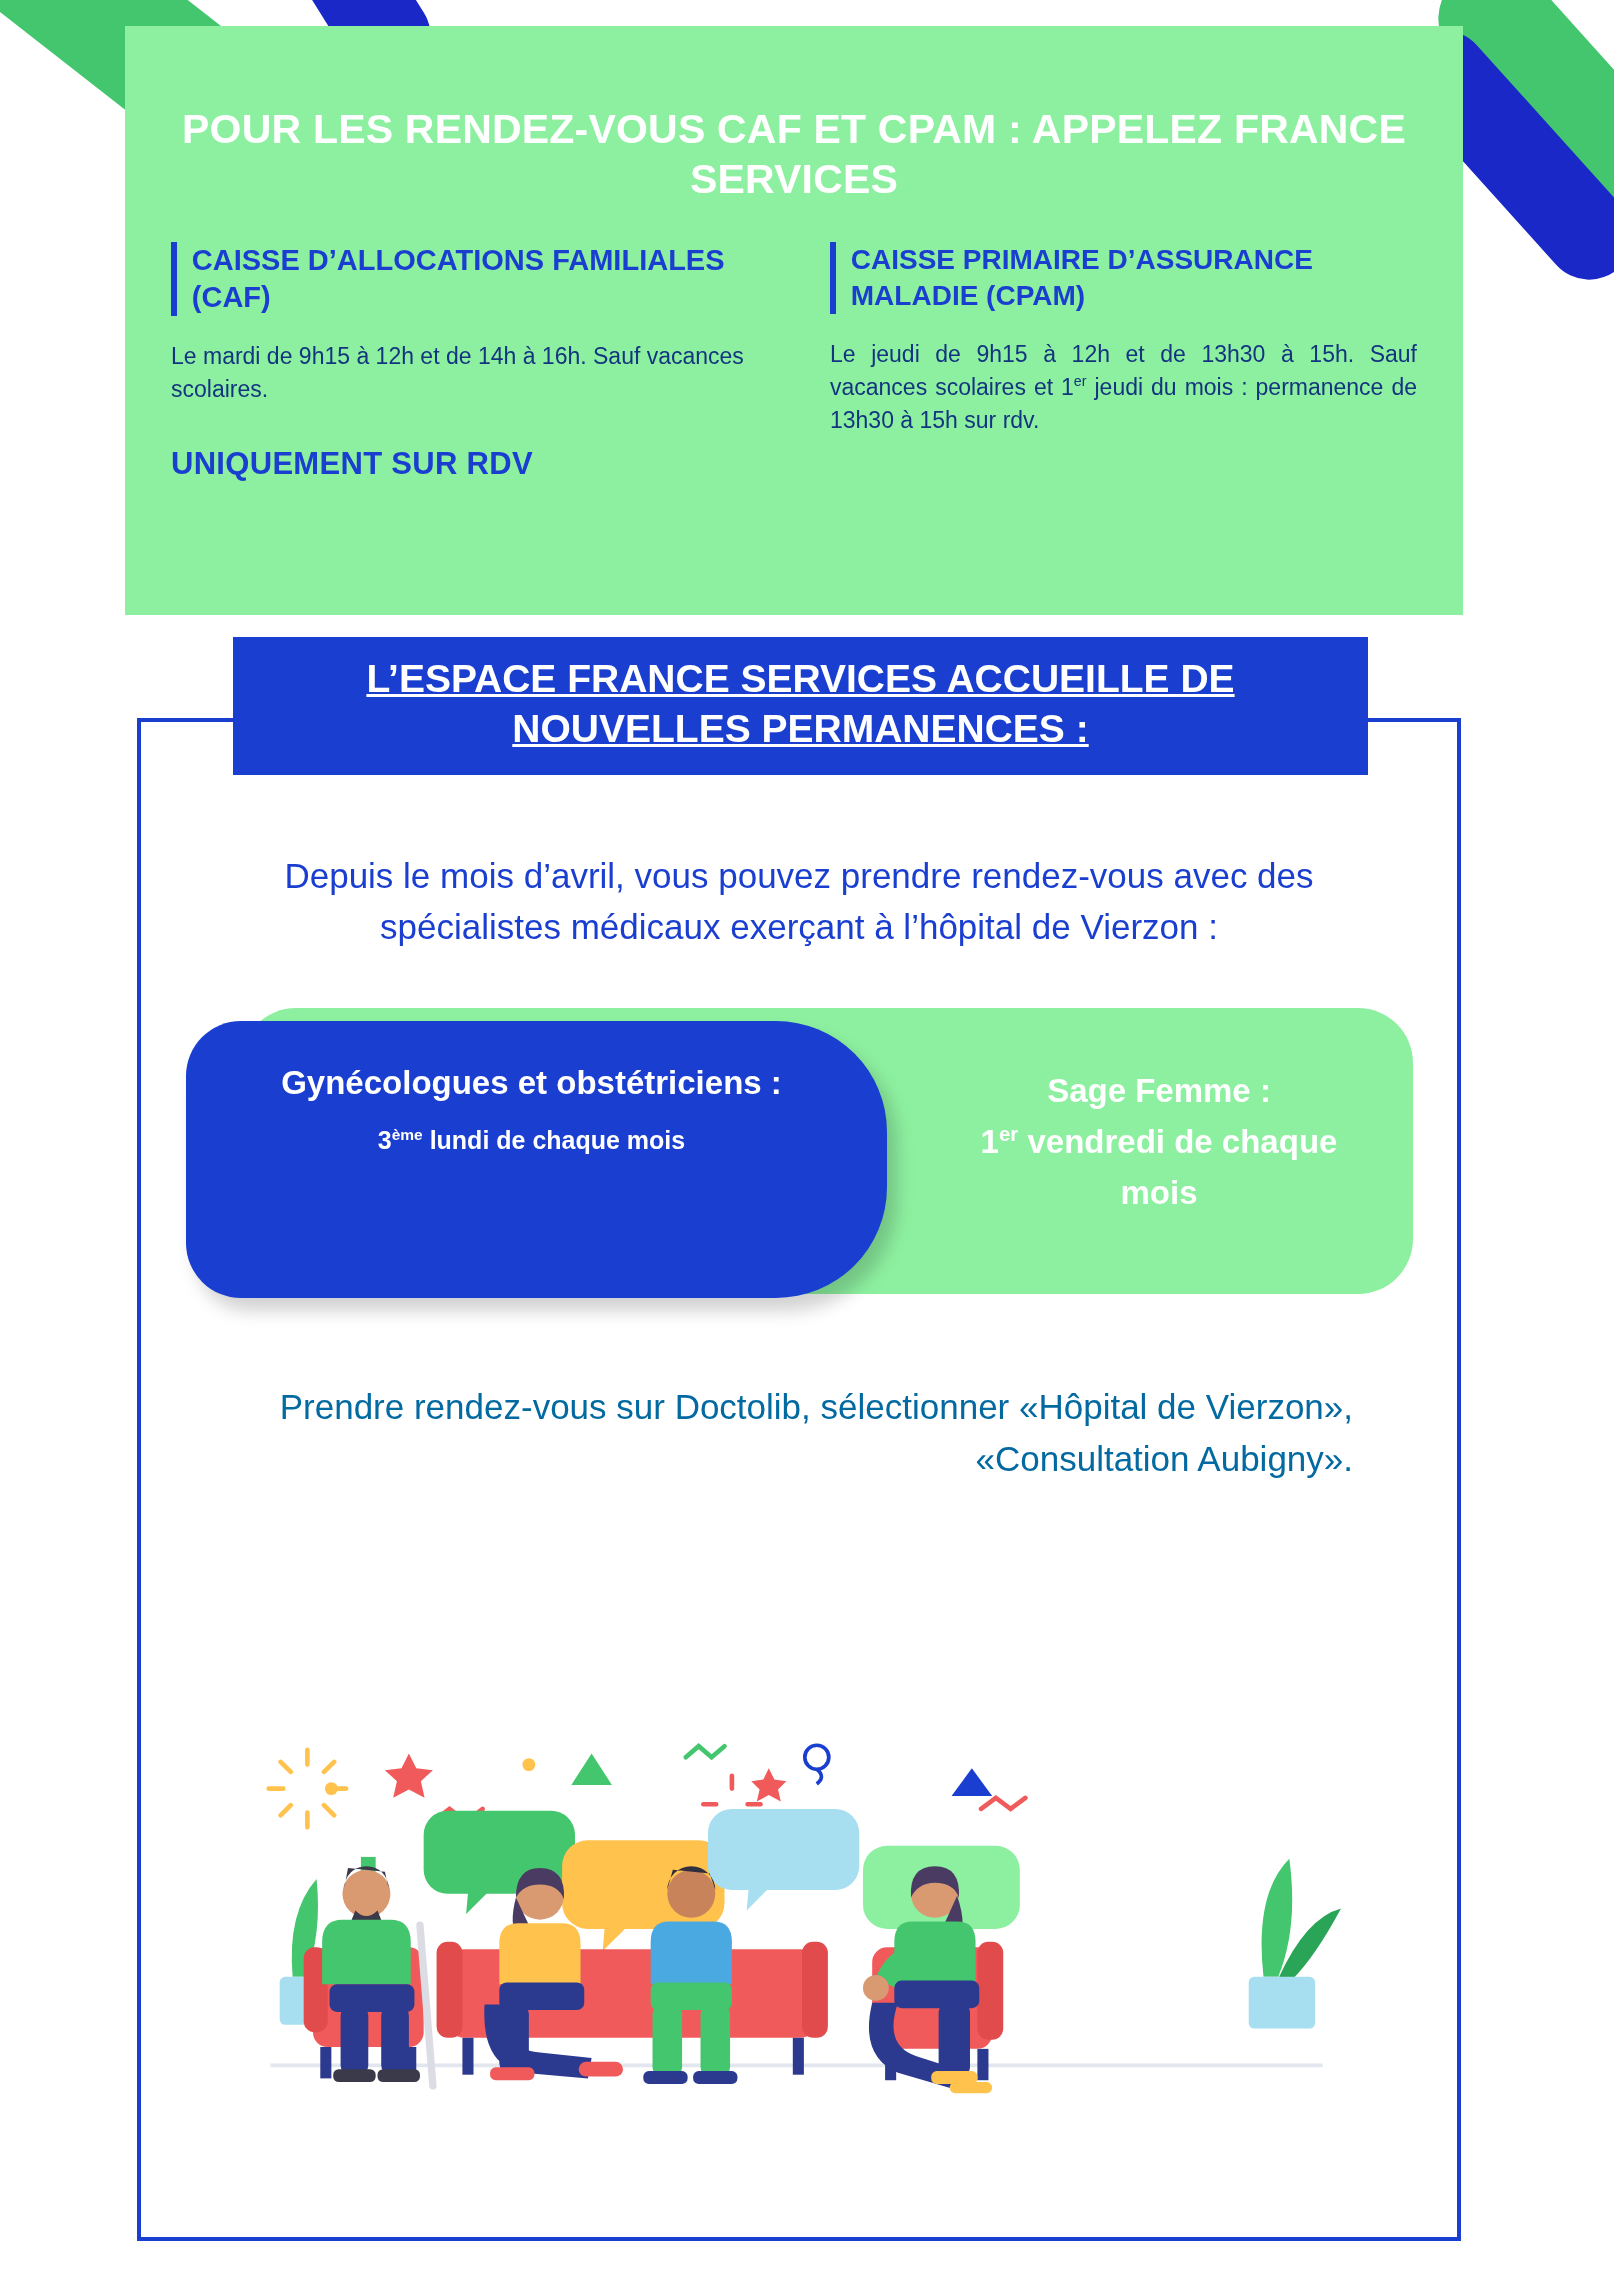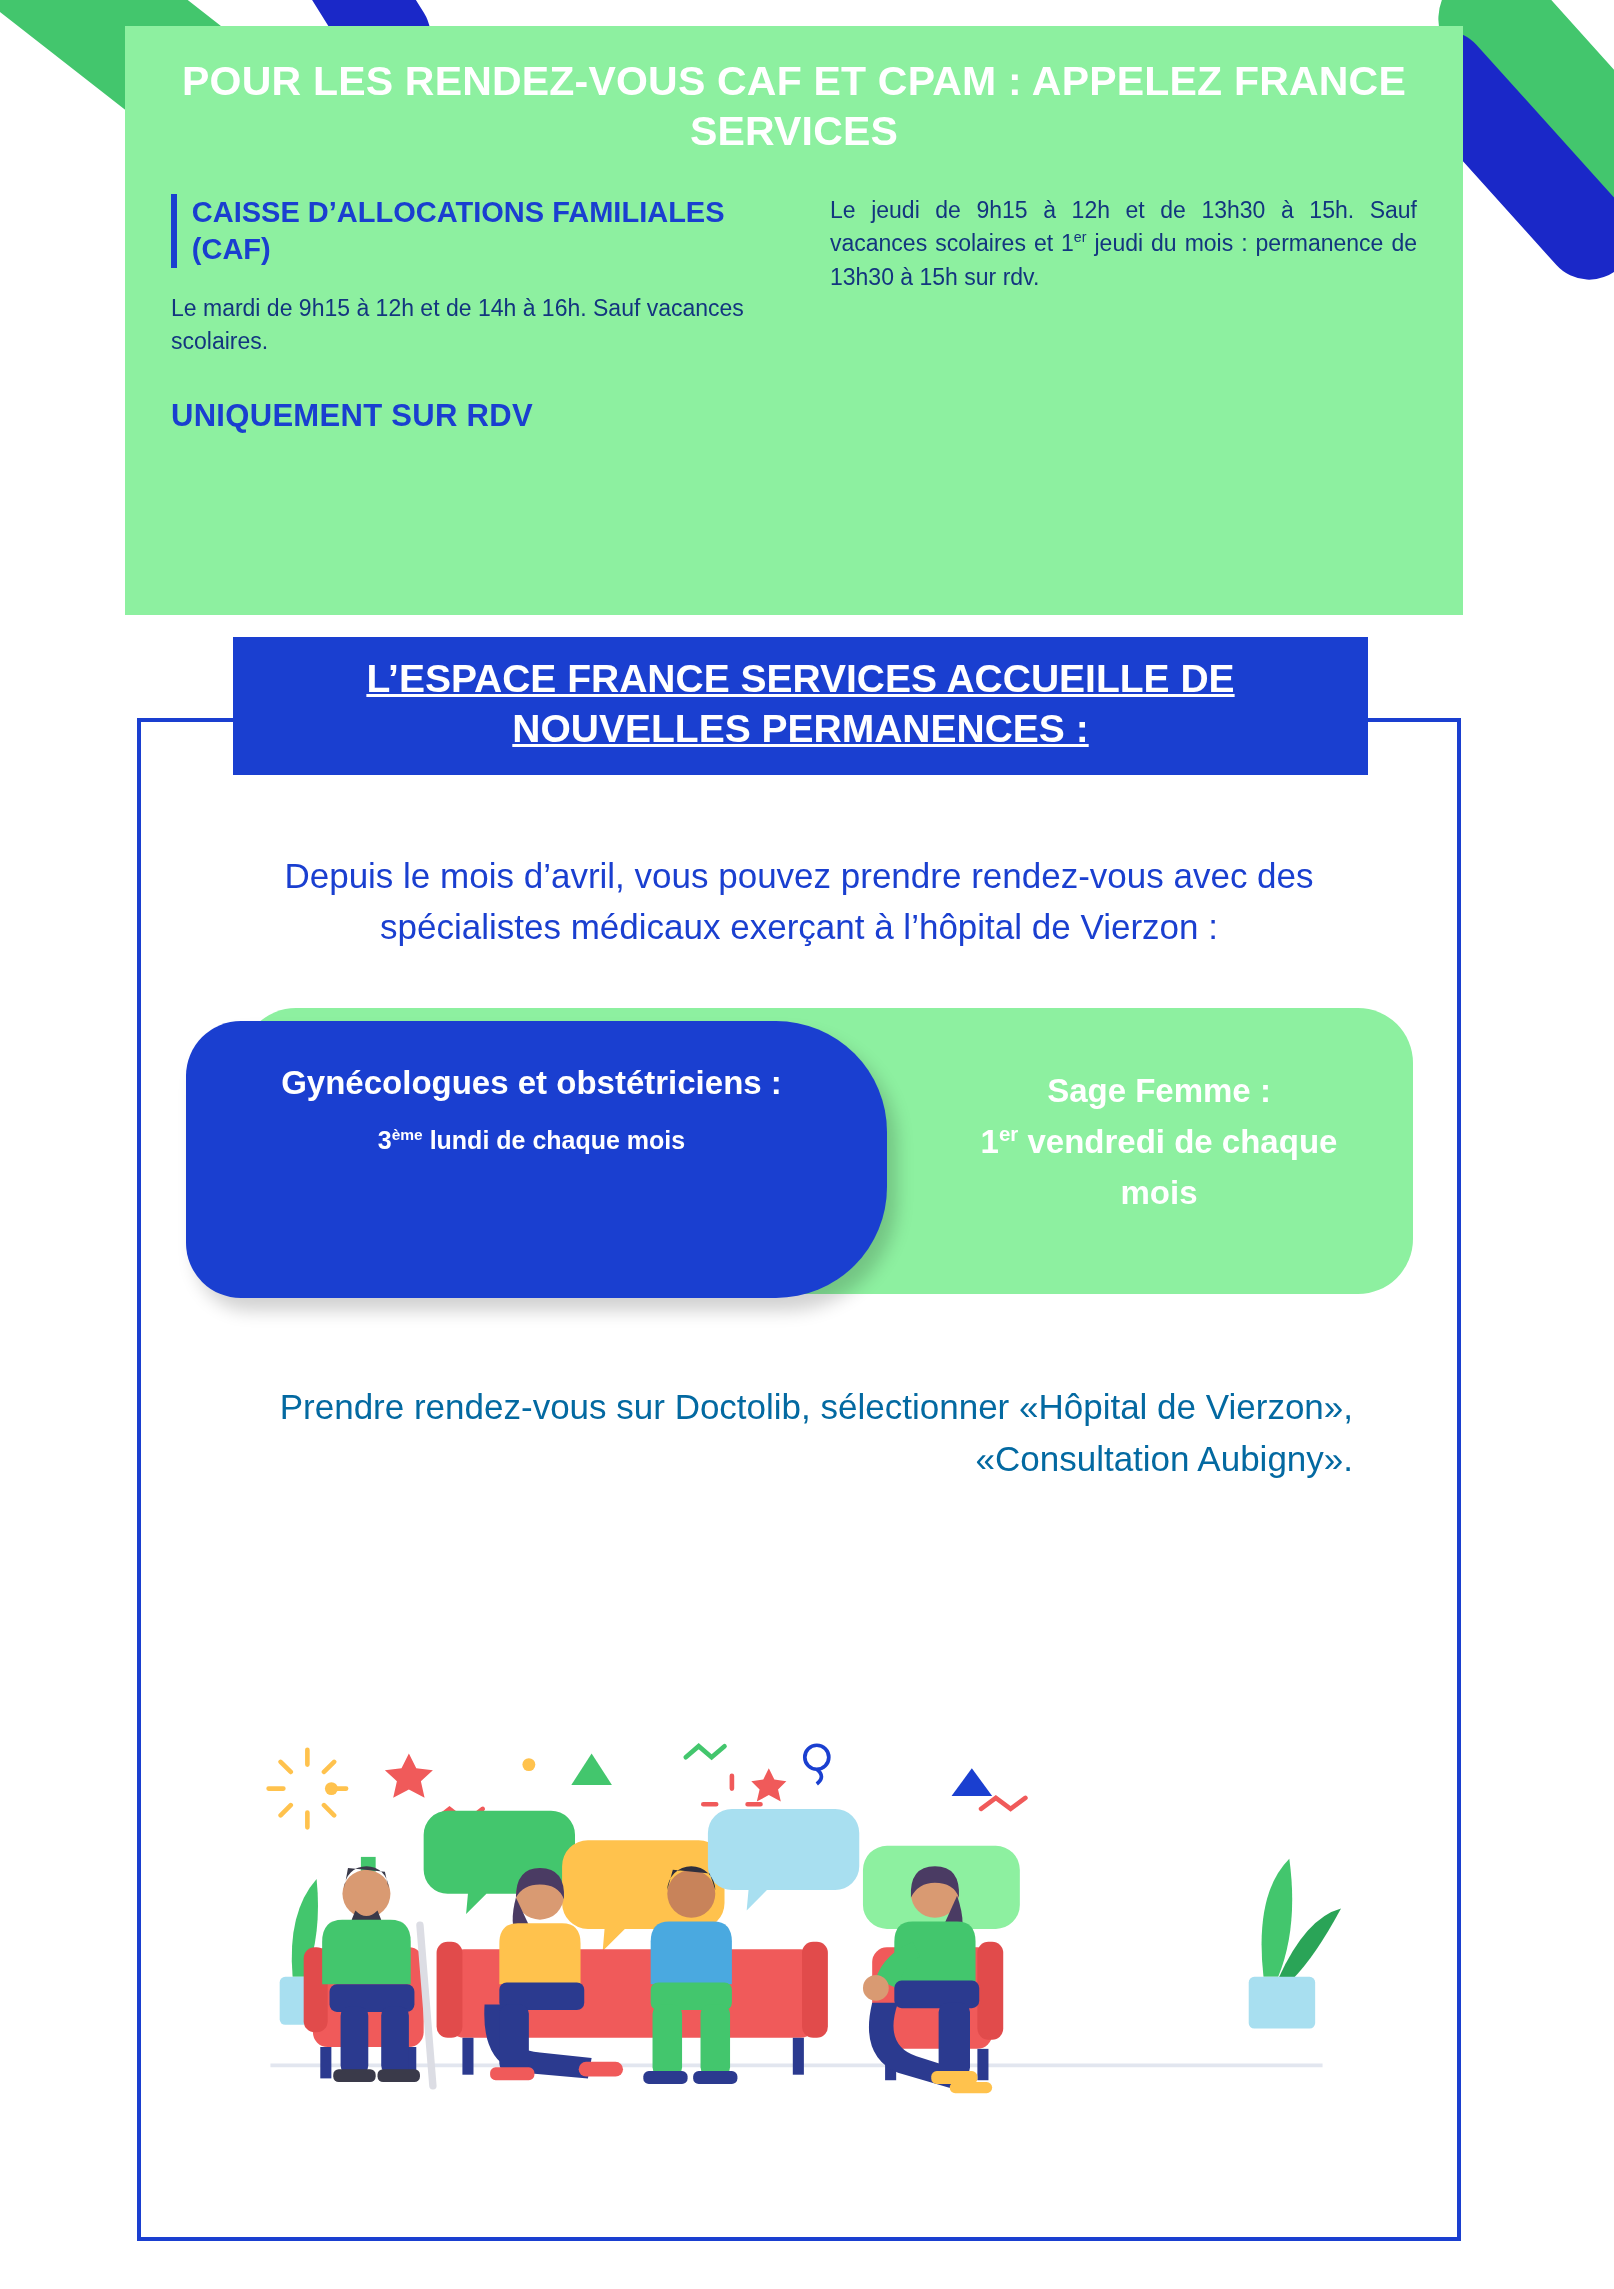--- a/index.html
+++ b/index.html
@@ -49,21 +49,21 @@
   }
 
   
   .green-panel {
     position: absolute;
     top: 26px; left: 125px;
     width: 1338px;
     height: 589px;
     background: #8df0a0;
     box-sizing: border-box;
-    padding: 30px 46px 0 46px;
+    padding: 78px 46px 0 46px;
   }
   .green-title {
     text-align: center;
     color: #ffffff;
     font-weight: bold;
     font-size: 41px;
     line-height: 1.23;
     letter-spacing: 0.2px;
     margin: 0 0 37px 0;
   }
@@ -215,20 +215,21 @@
   <h1 class="green-title">POUR LES RENDEZ-VOUS CAF ET CPAM : APPELEZ FRANCE SERVICES</h1>
 
   <div class="cols">
     <div class="col">
       <div class="col-head">CAISSE D’ALLOCATIONS FAMILIALES (CAF)</div>
       <div class="col-body">Le mardi de 9h15 à 12h et de 14h à 16h. Sauf vacances scolaires.</div>
       <div class="rdv-strong">UNIQUEMENT SUR RDV</div>
     </div>
 
     <div class="col">
+      <div class="col-head tight">CAISSE PRIMAIRE D’ASSURANCE MALADIE (CPAM)</div>
       <div class="col-body justified"><span>Le jeudi de 9h15 à 12h et de 13h30 à 15h. Sauf vacances scolaires et 1</span><sup>er</sup><span> jeudi du mois : permanence de 13h30 à 15h sur rdv.</span></div>
     </div>
   </div>
 </section>
 
 <div class="blue-banner">L’ESPACE FRANCE SERVICES ACCUEILLE DE NOUVELLES PERMANENCES :</div>
 
 <section class="main-box">
 
   <p class="intro">Depuis le mois d’avril, vous pouvez prendre rendez-vous avec des spécialistes médicaux exerçant à l’hôpital de Vierzon :</p>

